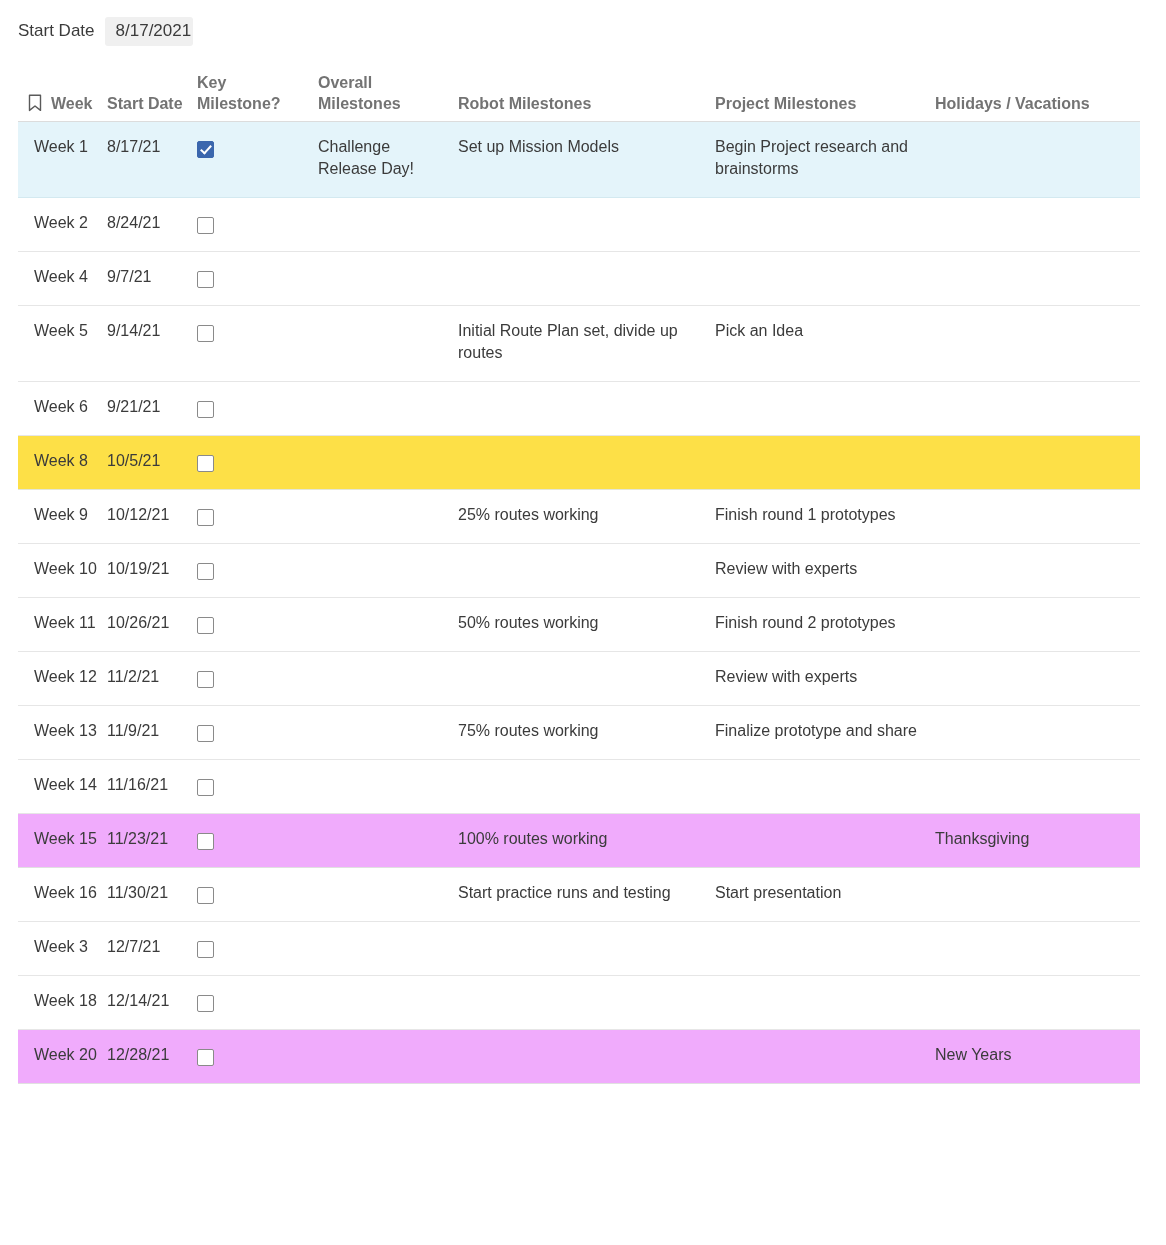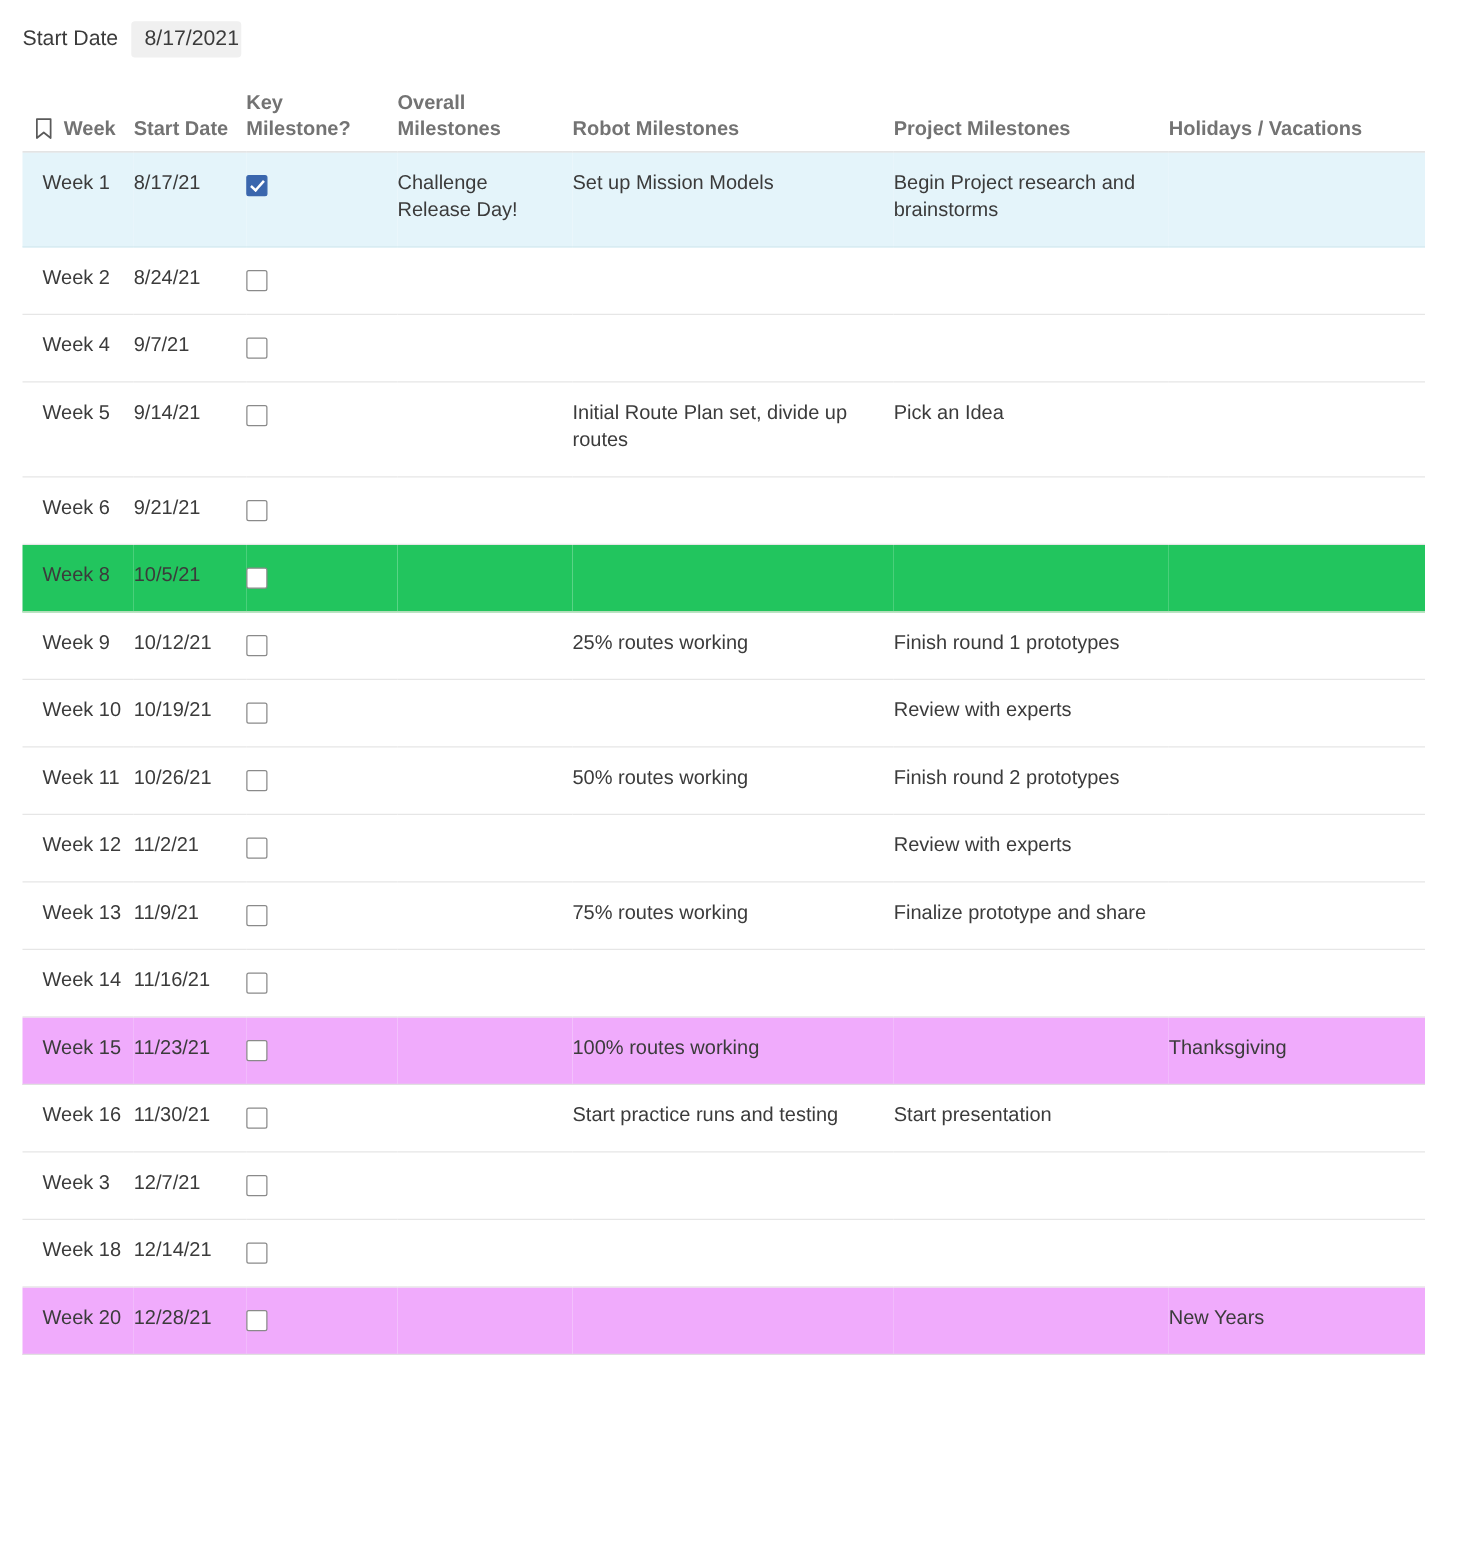--- a/index.html
+++ b/index.html
@@ -93,21 +93,21 @@
     border-bottom: 1px solid #e6e6e6;
     line-height: 22px;
     word-wrap: break-word;
   }
   .grid tbody td.cell-week {
     padding-left: 16px;
   }
 
   
   tr.tint-blue  td { background: #e4f4fa; border-bottom-color: #d3e9f0; }
-  tr.tint-green td { background: #22c55e; border-bottom-color: #e3e6d7; margin-top: 12px; }
+  tr.tint-green td { background: #fde047; border-bottom-color: #e3e6d7; margin-top: 12px; }
   tr.tint-gray  td { background: #f0abfc; border-bottom-color: #e0e0e0; }
 
   
   .cbox {
     display: inline-block;
     width: 17px;
     height: 17px;
     box-sizing: border-box;
     border: 1px solid #8a8a8a;
     background: #ffffff;

